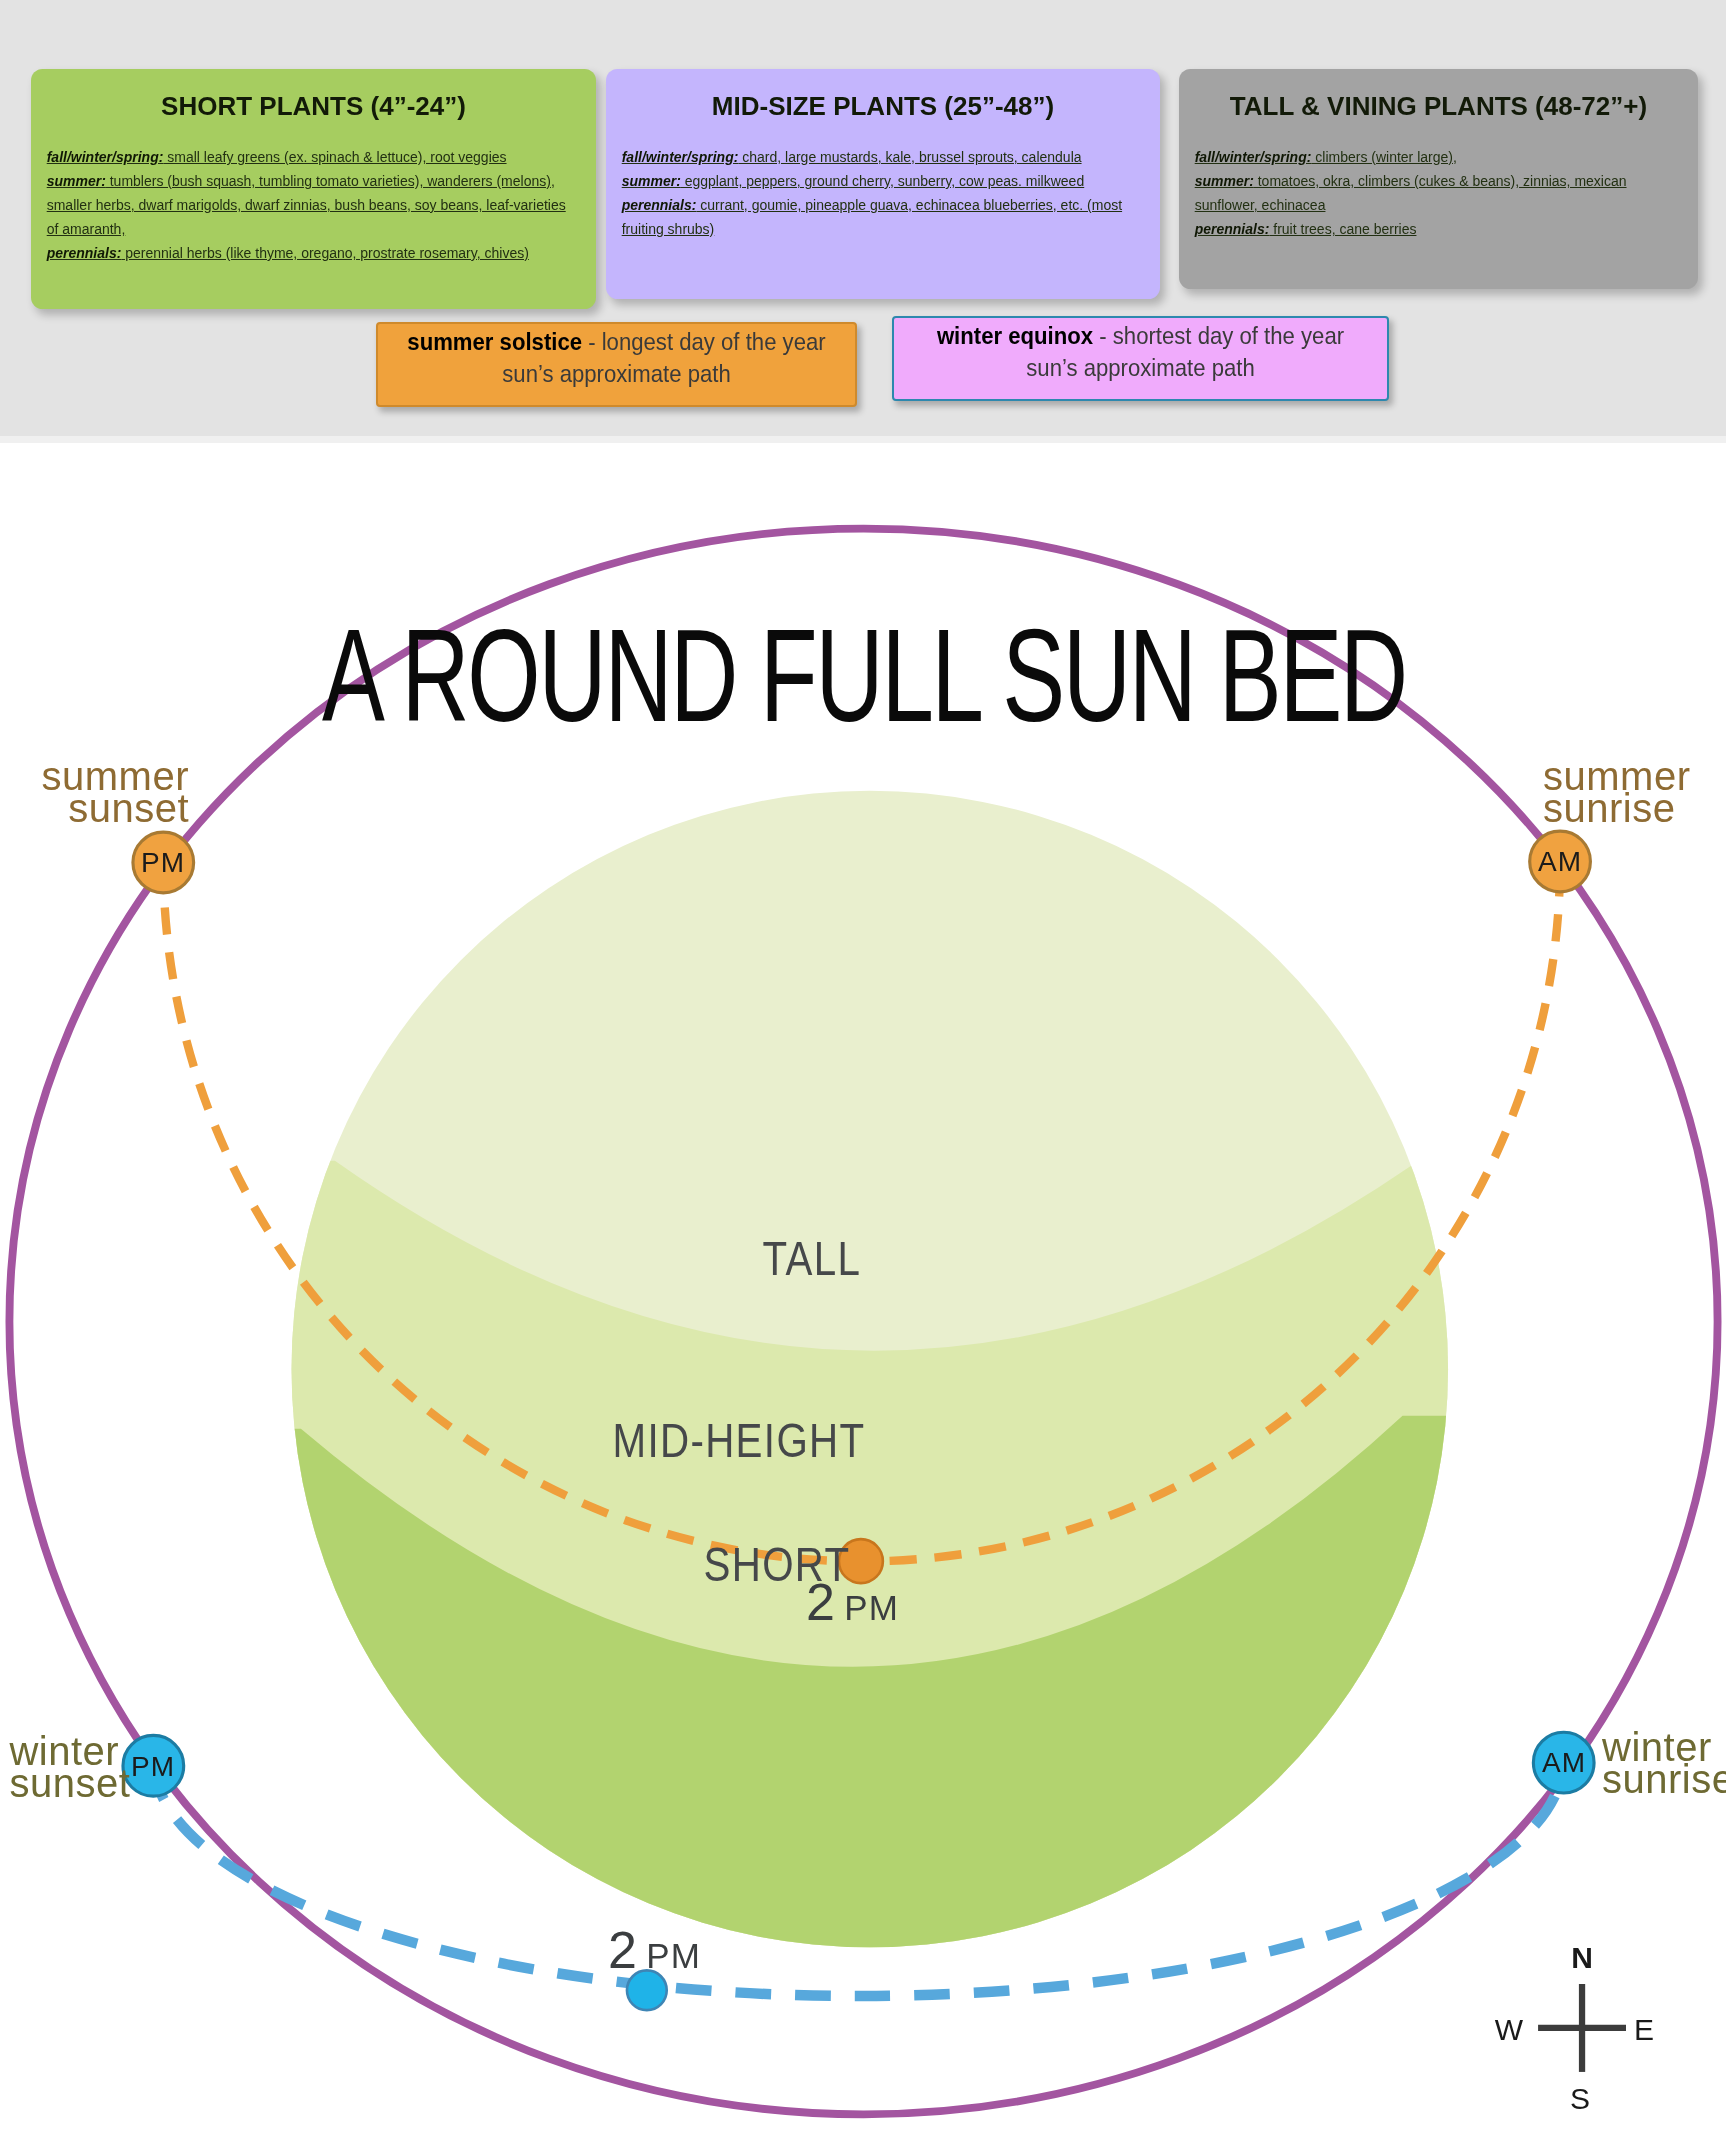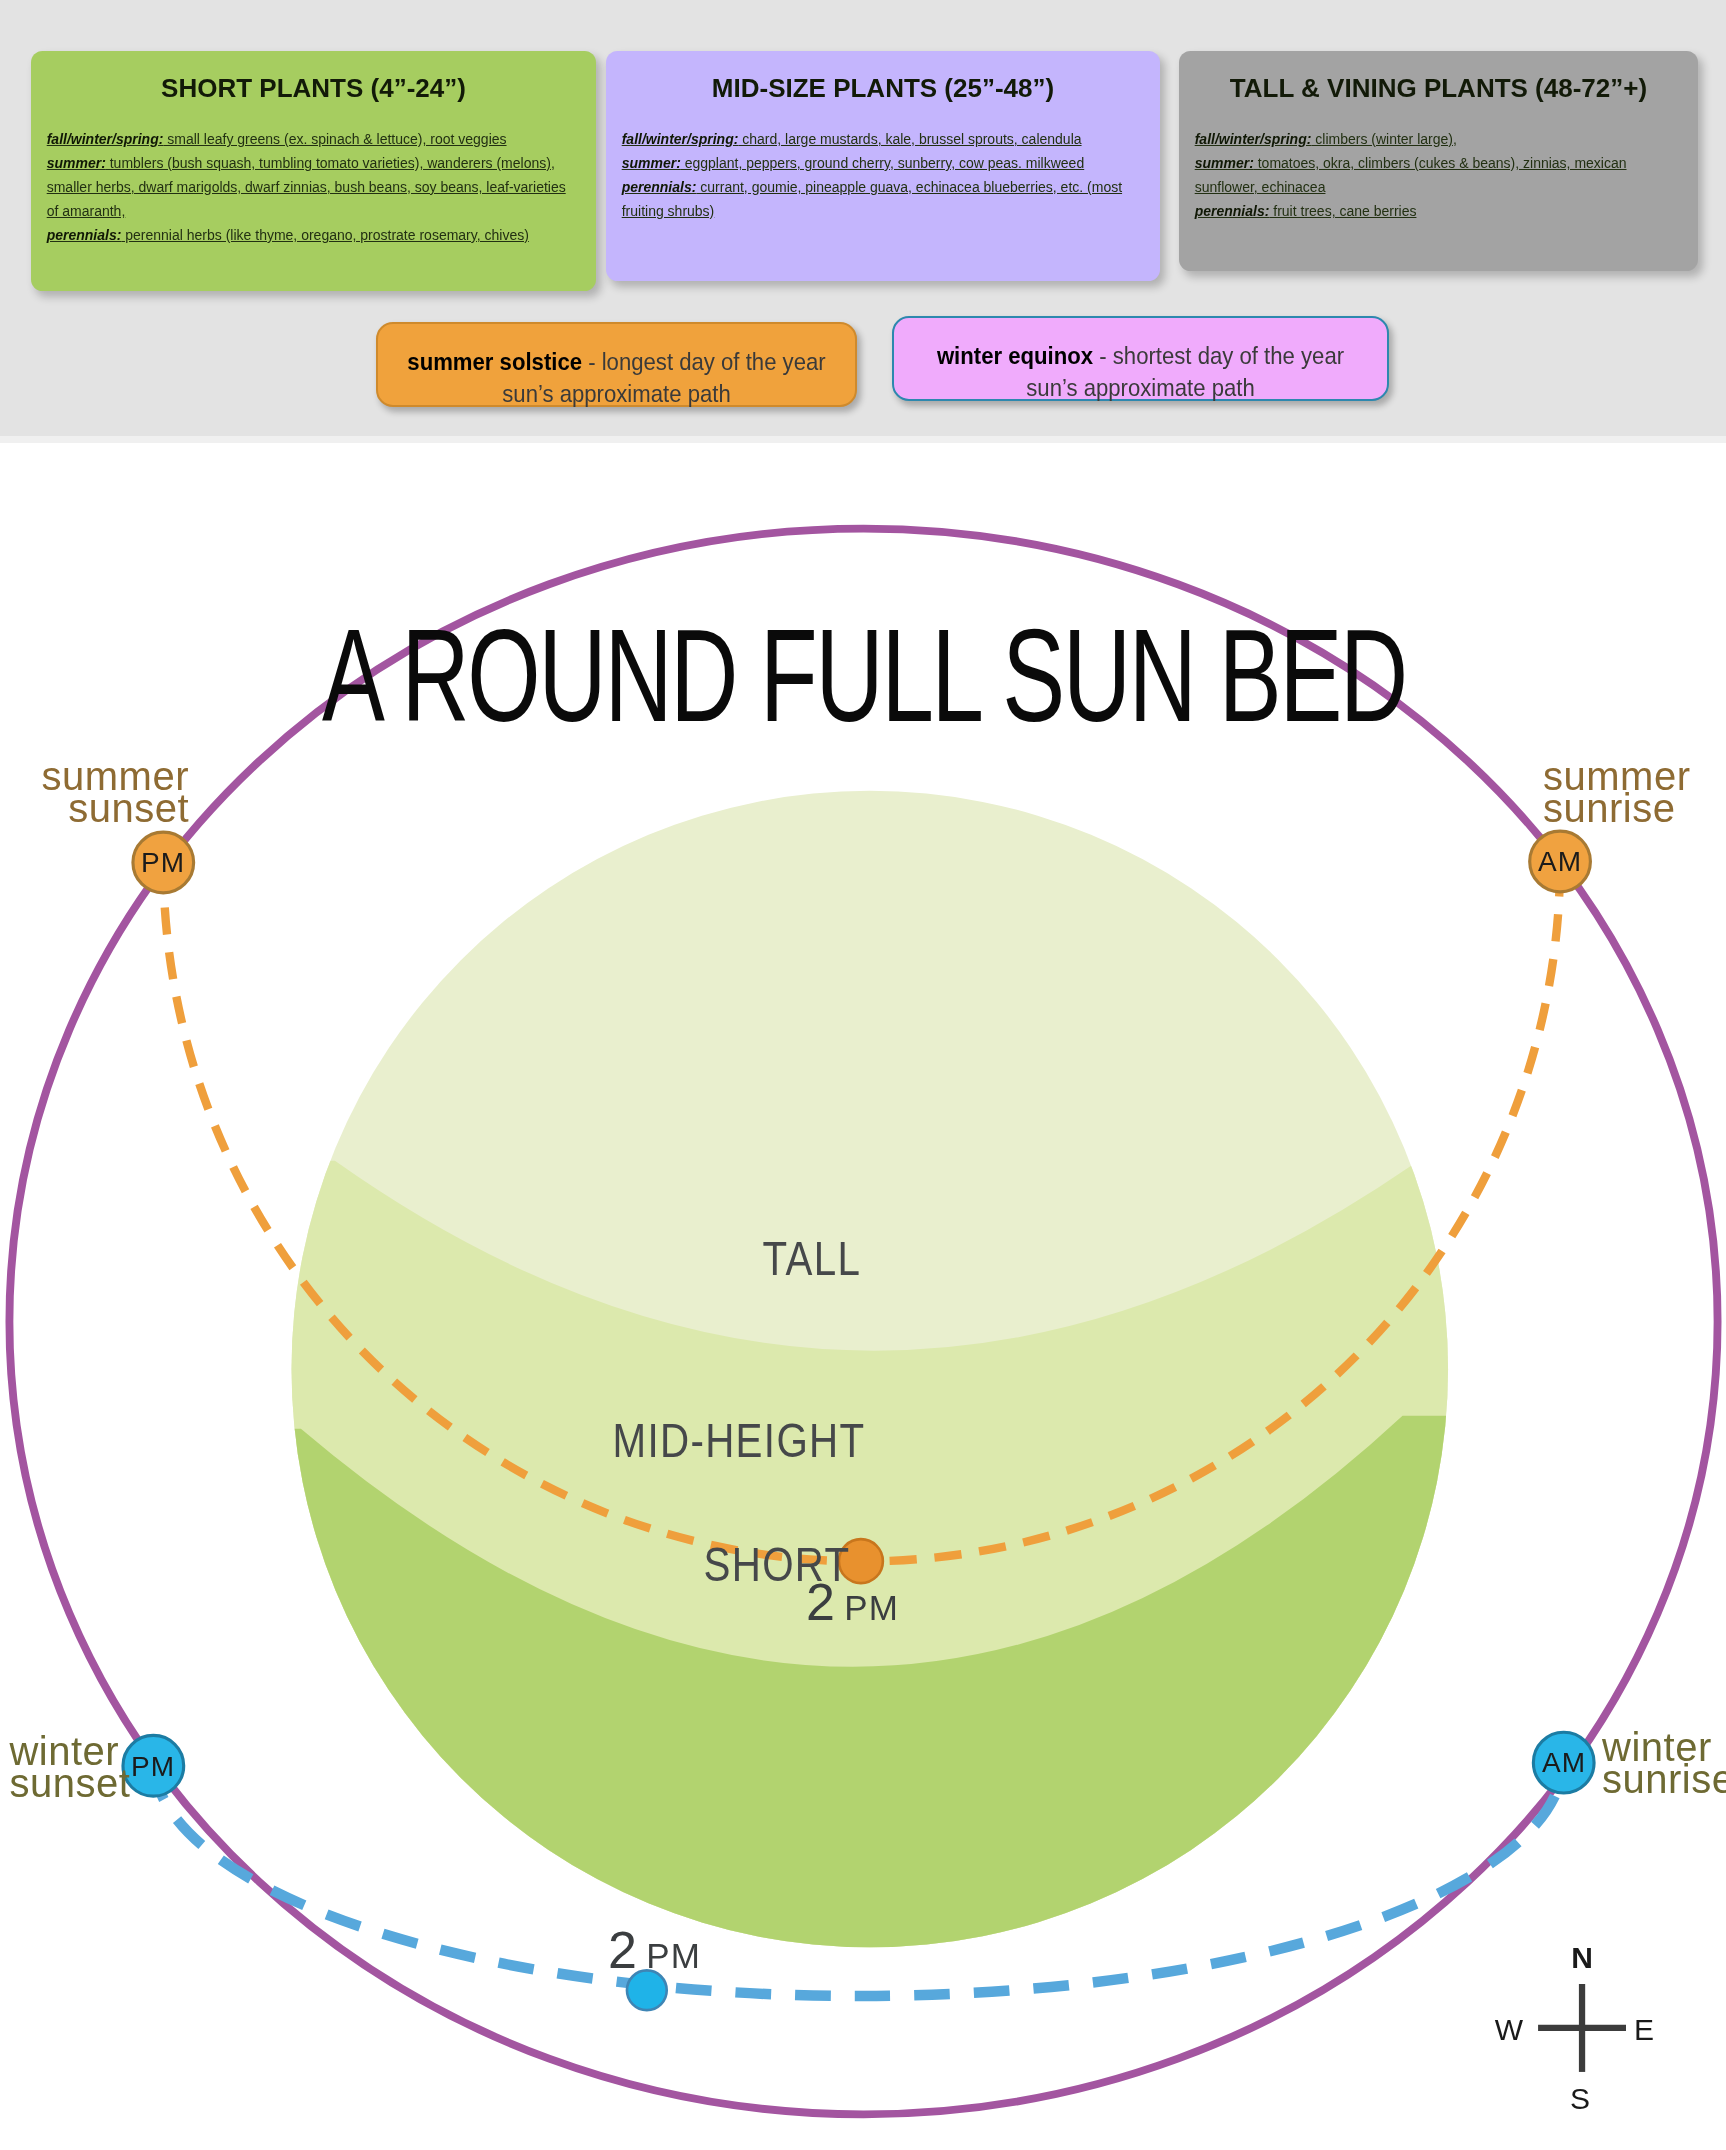--- a/index.html
+++ b/index.html
@@ -5,30 +5,30 @@
   * { margin:0; padding:0; box-sizing:border-box; }
   body { background:#ffffff; font-family:"Liberation Sans", sans-serif; }
   .stage { position:relative; width:1727px; height:2151px; background:#ffffff; overflow:hidden; }
 
   
   .header-band { position:absolute; left:0; top:0; width:1727px; height:443px;
     background:#e3e3e3; border-bottom:7.3px solid #f0f0f0; }
 
   
   .pbox { position:absolute; border-radius:11.5px; padding:22px 15.7px 15.7px 15.7px;
-    box-shadow:4.2px 5.2px 8.4px rgba(0,0,0,0.22); color:#1f2a10; }
+    box-shadow:4.2px 5.2px 8.4px rgba(0,0,0,0.22); color:#1f2a10;margin-top:18px; }
   .pbox-title { text-align:center; font-size:26px; font-weight:bold; color:#121a08; margin-bottom:23px; }
   .pbox-body { font-size:14px; line-height:24px; color:#223012;text-decoration:underline; }
   .pbox-body b { font-style:italic; font-weight:bold; color:#101805; }
   .pbox-short { left:31px;  top:51px;  width:565px; height:240px; background:#a6cd60; }
   .pbox-mid   { left:606px; top:51px; width:554px; height:230px; background:#c4b5fd; }
   .pbox-tall  { left:1179px; top:51px; width:519px;  height:220px; background:#a3a3a3; }
 
   
-  .legend { position:absolute; border-radius:17px; text-align:center; padding-top:22px;
+  .legend { position:absolute; border-radius:4px; text-align:center; padding-top:2px;
     box-shadow:3.1px 4.2px 6.3px rgba(0,0,0,0.25); }
   .legend-summer { left:376px; top:322px; width:481px; height:85px; background:#f0a23c; border:2.1px solid #cf8a2c; }
   .legend-winter { left:892px; top:316px; width:497px; height:85px; background:#f0abfc; border:2.1px solid #2d88ae; }
   .legend-inner { transform:scaleX(0.9); transform-origin:50% 50%; white-space:nowrap; }
   .legend-line { font-size:24.6px; line-height:32px; color:#3a3a3a; }
   .legend-line b { color:#000000; font-weight:bold; }
 
   
   .big-title { position:absolute; left:50%; top:610px; white-space:nowrap;
     transform:translateX(-50%) scaleX(0.72); transform-origin:50% 50%;

